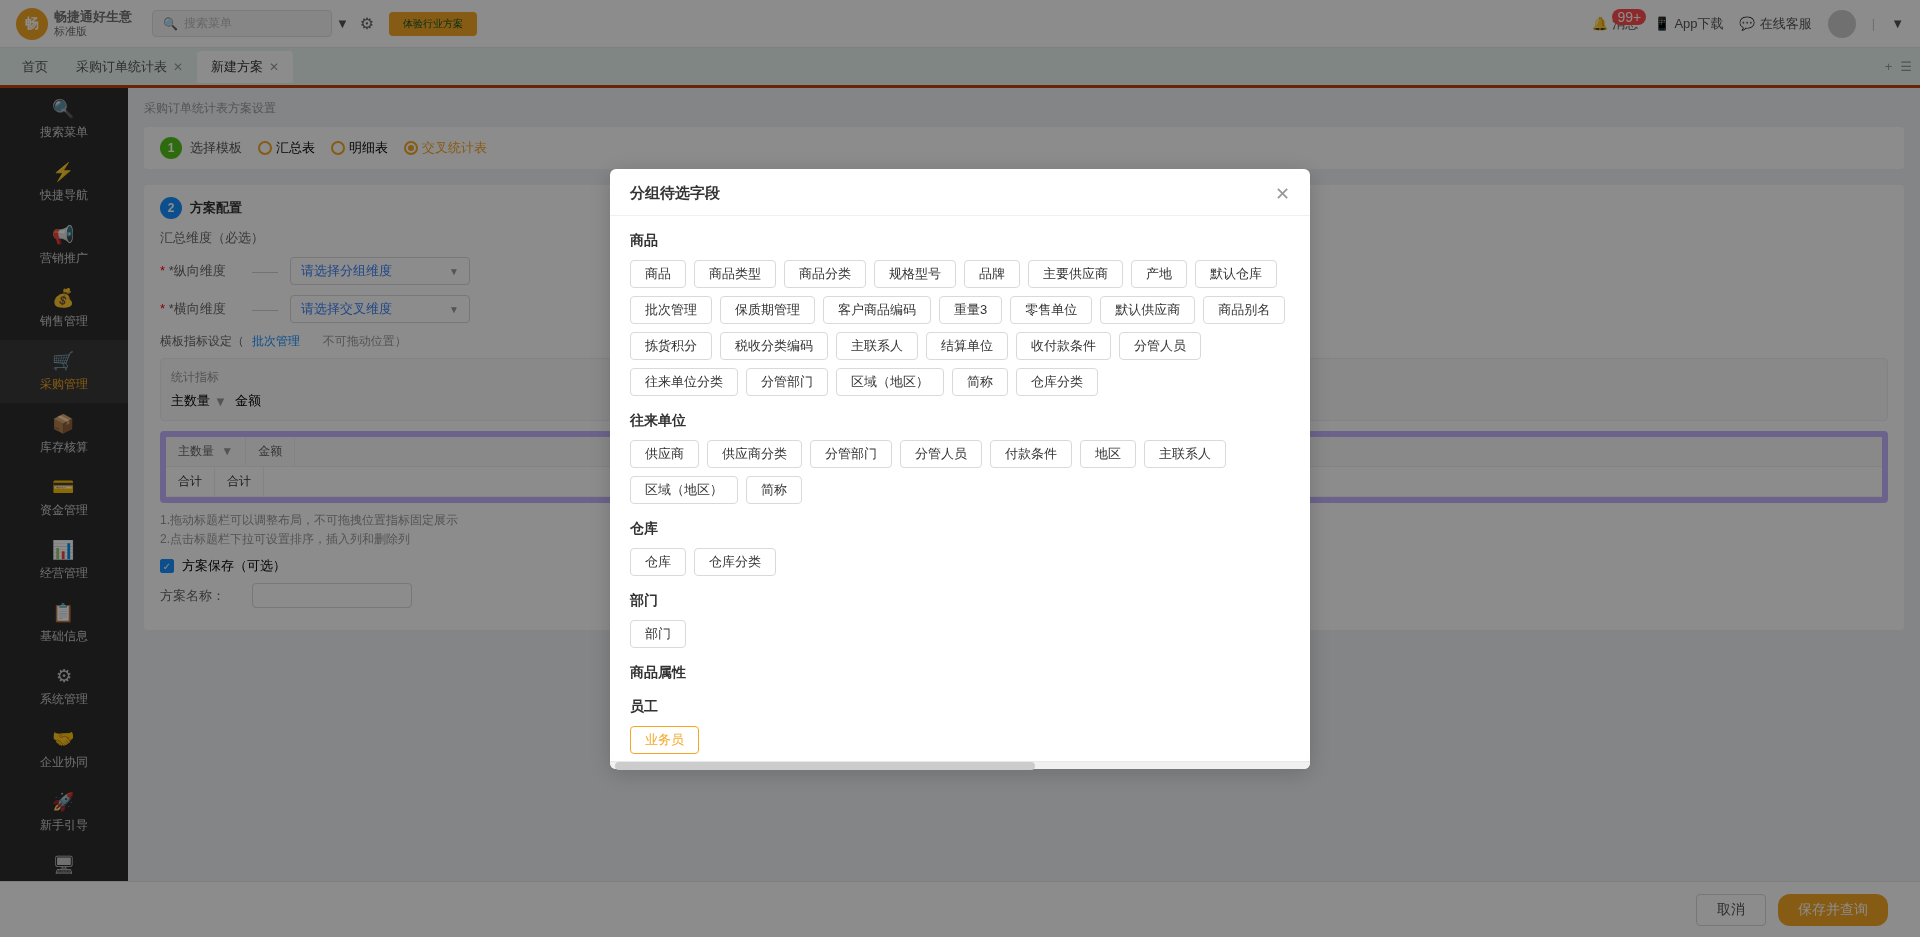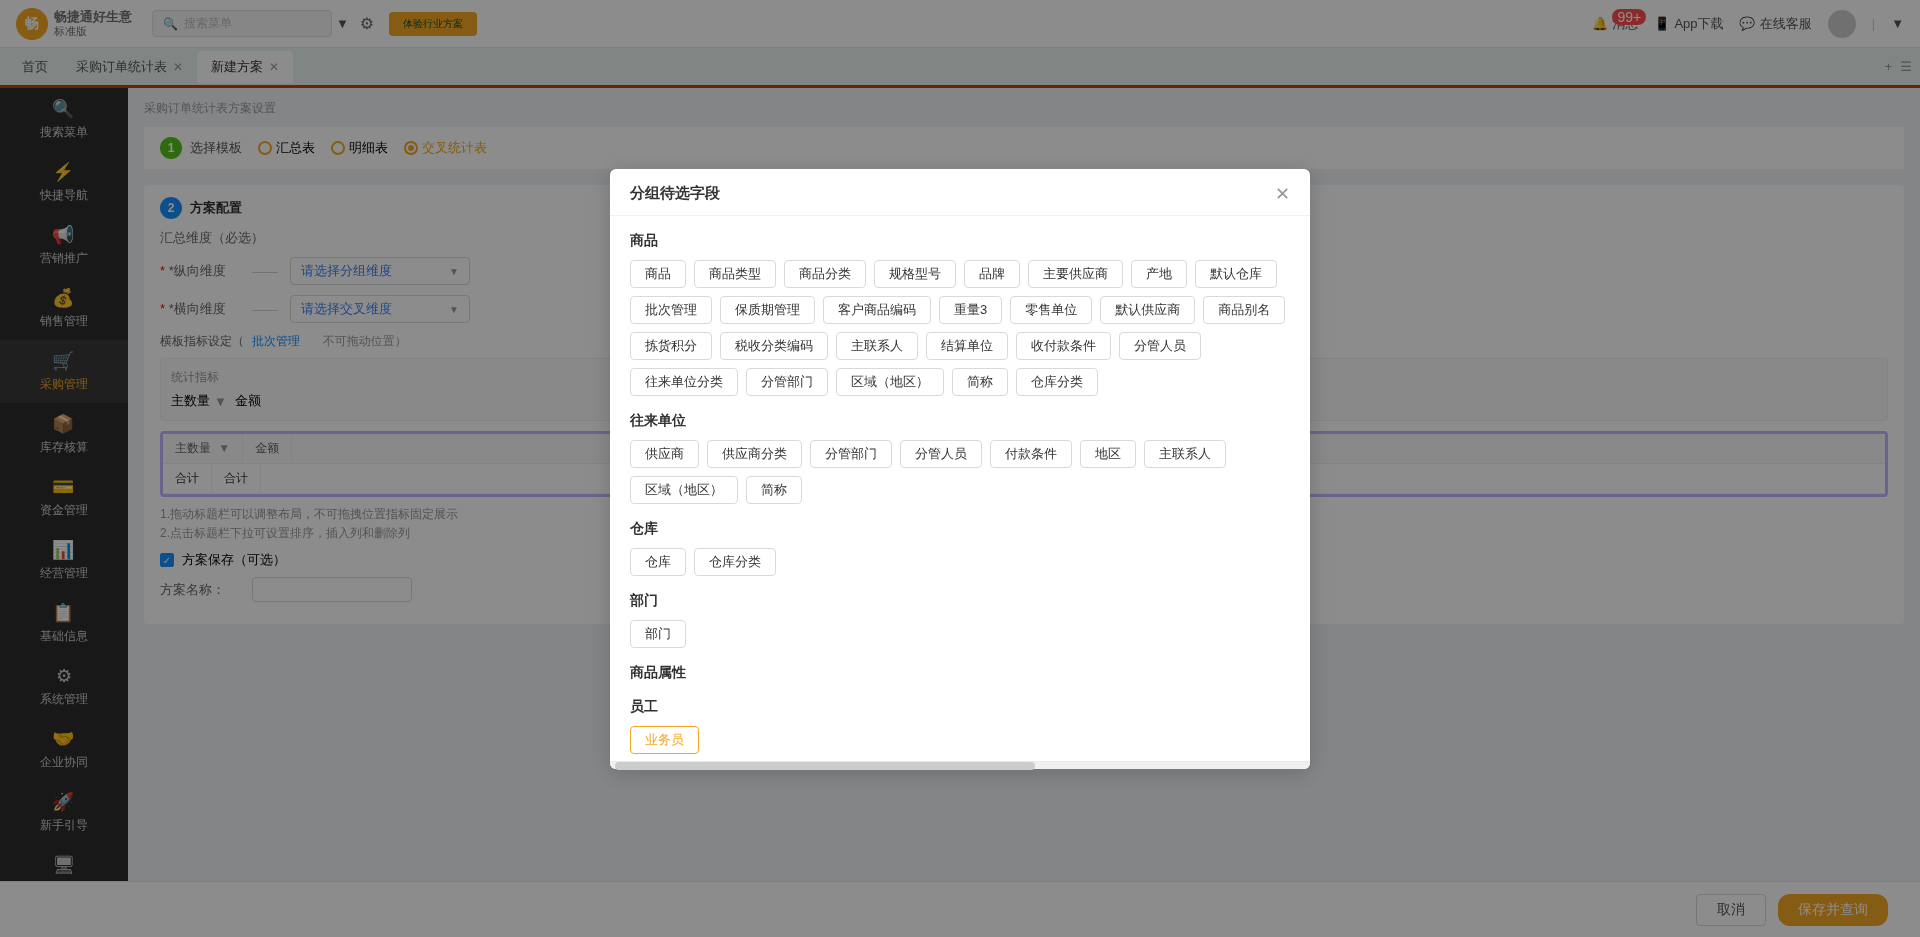--- a/index.html
+++ b/index.html
@@ -219,21 +219,21 @@
       margin-bottom: 10px;
     }
     .indicators-label { font-size: 12px; color: #999; margin-bottom: 6px; }
     .indicator-row { display: flex; align-items: center; gap: 8px; flex-wrap: wrap; }
     .position-labels { display: flex; gap: 8px; font-size: 12px; color: #666; margin-bottom: 8px; }
     .position-label.movable { color: #1890ff; }
     .position-label.fixed { color: #999; }
 
     .table-preview {
       background: #fff;
-      border: 3px solid #c4b5fd;
+      border: 6px solid #c4b5fd;
       border-radius: 4px;
       margin-bottom: 8px;
     }
     .table-header { display: flex; background: #fafafa; border-bottom: 1px solid #eee; }
     .table-cell { padding: 6px 12px; font-size: 12px; color: #333; border-right: 1px solid #eee; }
     .table-cell.header { font-weight: 500; color: #666; }
     .table-row { display: flex; border-bottom: 1px solid #f5f5f5; }
 
     .tips { font-size: 12px; color: #999; margin-bottom: 8px; line-height: 1.6; }
 

